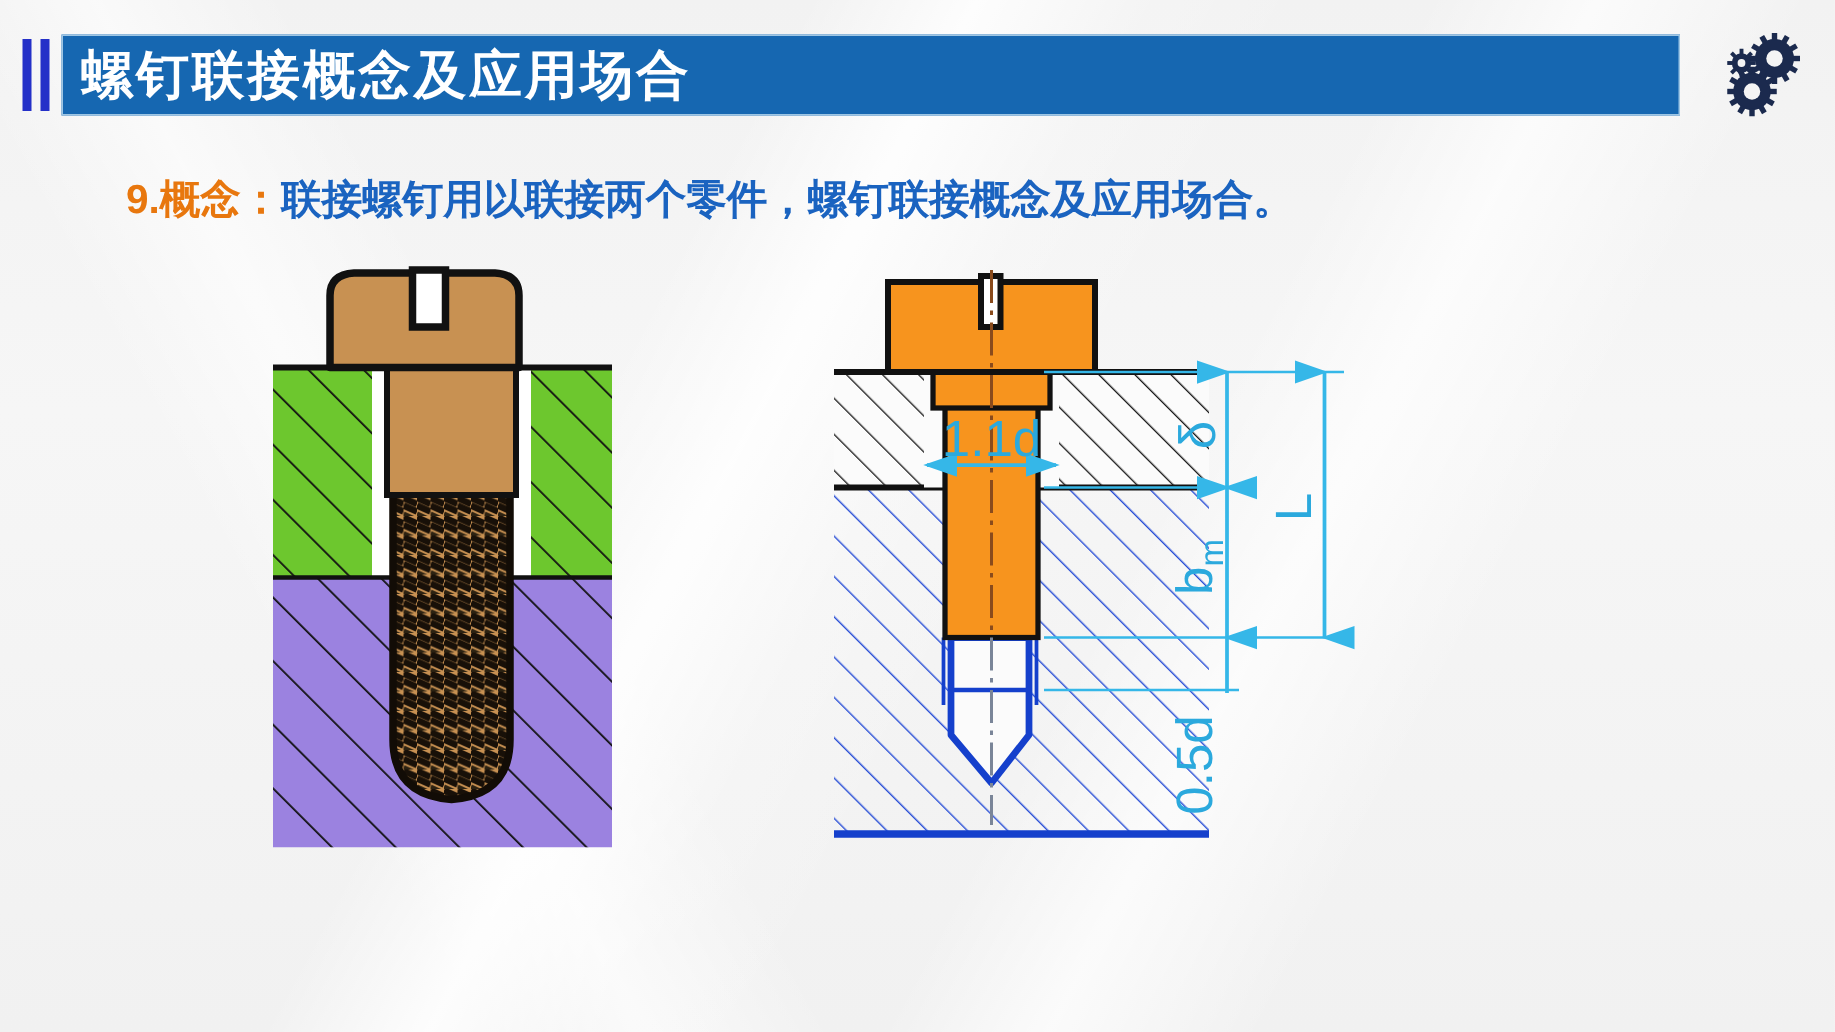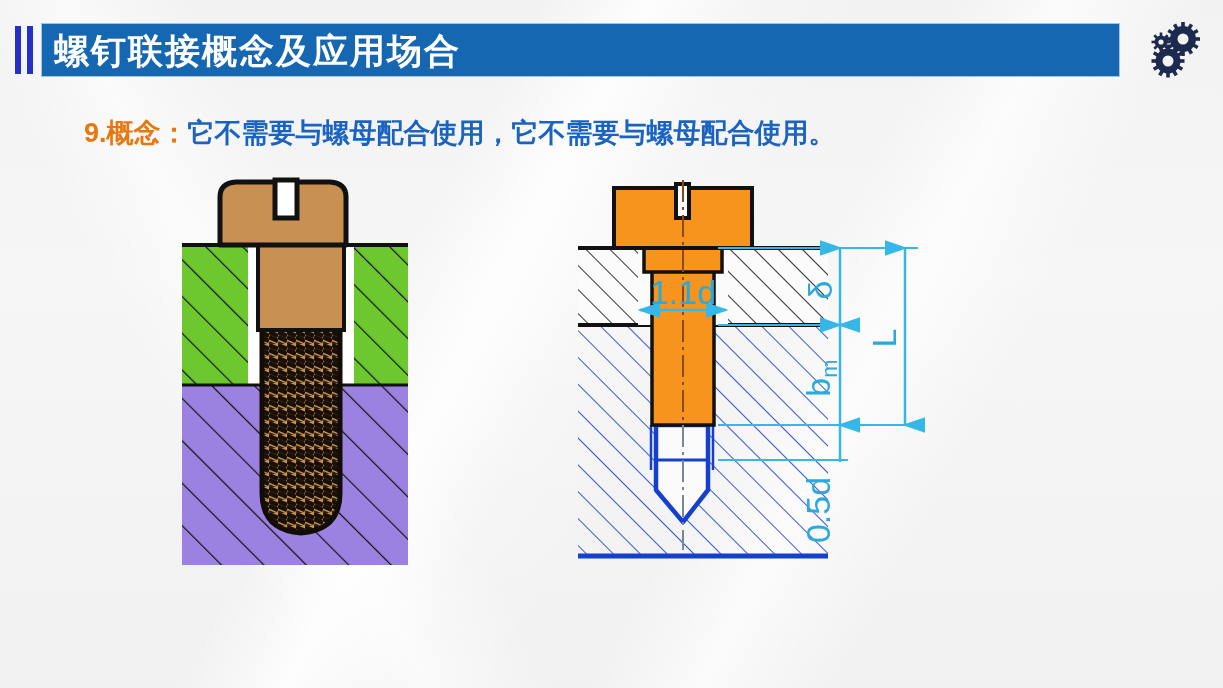--- a/index.html
+++ b/index.html
@@ -34,21 +34,21 @@
   #gear-icon{position:absolute;left:1148px;top:20px;width:52px;height:58px;}
   
   #concept-line{
     position:absolute;left:84px;top:120px;white-space:nowrap;
     font-size:27px;font-weight:bold;line-height:1;
   }
   #concept-label{color:#e8770e;}
   #concept-body{color:#1a63c0;}
   
   #fig-left{position:absolute;left:170px;top:175px;width:262px;height:390px;}
-  #fig-right{position:absolute;left:578px;top:170px;width:350px;height:400px;}
+  #fig-right{position:absolute;left:556px;top:170px;width:350px;height:400px;}
   svg{display:block;}
 </style>
 </head>
 <body>
 
 <div id="slide">
 
   <div id="header-bars">
     <div class="hbar"></div>
     <div class="hbar"></div>
@@ -112,21 +112,21 @@
             <rect x="-1.3" y="-9.5" width="2.6" height="3.5" transform="rotate(270)"></rect>
             <rect x="-1.3" y="-9.5" width="2.6" height="3.5" transform="rotate(315)"></rect>
           </g>
           <circle r="2.6" fill="#f4f4f4"></circle>
         </g>
       </g>
     </svg>
   </div>
 
   <div id="concept-line">
-    <span id="concept-label">9.概念：</span><span id="concept-body">它不需要与螺母配合使用，它不需要与螺母配合使用。</span>
+    <span id="concept-label">9.概念：</span><span id="concept-body">联接螺钉用以联接两个零件，螺钉联接概念及应用场合。</span>
   </div>
 
   <div id="fig-left">
     <svg viewBox="0 0 262 390" width="262" height="390">
       <defs>
         <pattern id="hatchGreen" width="26" height="26" patternUnits="userSpaceOnUse" patternTransform="rotate(-45)">
           <line x1="0" y1="0" x2="0" y2="26" stroke="#111" stroke-width="2.4"></line>
         </pattern>
         <pattern id="hatchPurple" width="30" height="30" patternUnits="userSpaceOnUse" patternTransform="rotate(-45)">
           <line x1="0" y1="0" x2="0" y2="30" stroke="#111" stroke-width="2.4"></line>

